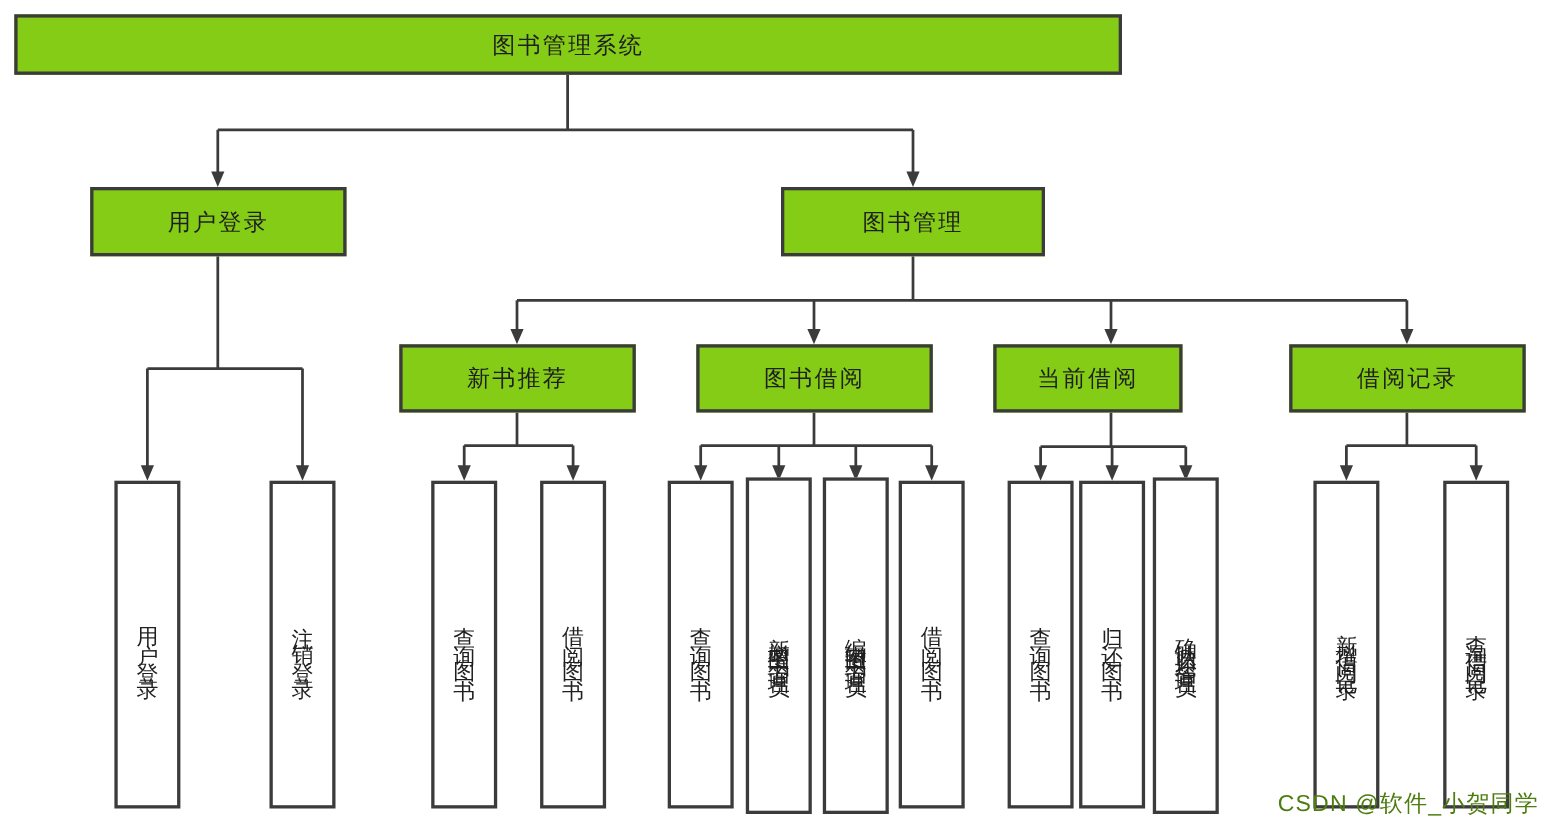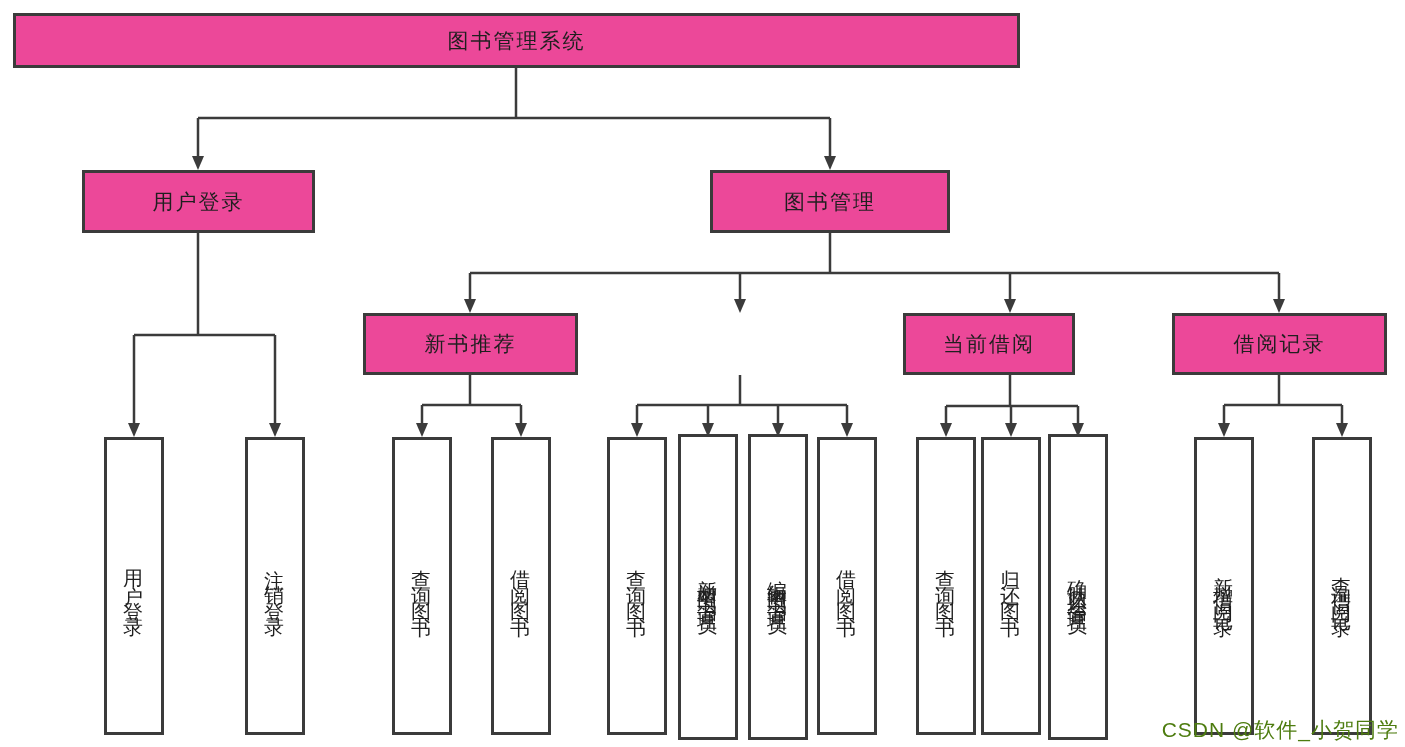--- a/index.html
+++ b/index.html
@@ -14,21 +14,21 @@
   svg.connectors {
     position: absolute;
     left: 0; top: 0;
     width: 1405px; height: 747px;
     pointer-events: none;
   }
   .node {
     position: absolute;
     box-sizing: border-box;
     border: 3px solid #3b3b3b;
-    background: #ec4899;
+    background: #84cc16;
     display: flex;
     align-items: center;
     justify-content: center;
     font-size: 21px;
     color: #1f1f1f;
     letter-spacing: 2px;
     z-index: 2;
   }
   .vnode {
     position: absolute;
@@ -132,20 +132,21 @@
       <polygon points="1336,423 1348,423 1342,437"></polygon>
     </g>
   </svg>
 
   <div class="node" style="left:13px; top:13px; width:1007px; height:55px;">图书管理系统</div>
 
   <div class="node" style="left:82px; top:170px; width:233px; height:63px;">用户登录</div>
   <div class="node" style="left:363px; top:313px; width:215px; height:62px;">新书推荐</div>
 
   <div class="node" style="left:710px; top:170px; width:240px; height:63px;">图书管理</div>
+  <div class="node" style="left:633px; top:313px; width:215px; height:62px;">图书借阅</div>
   <div class="node" style="left:903px; top:313px; width:172px; height:62px;">当前借阅</div>
   <div class="node" style="left:1172px; top:313px; width:215px; height:62px;">借阅记录</div>
 
   <div class="vnode sp4" style="left:104px; top:437px; width:60px; height:298px;">用户登录</div>
   <div class="vnode sp4" style="left:245px; top:437px; width:60px; height:298px;">注销登录</div>
 
   <div class="vnode sp4" style="left:392px; top:437px; width:60px; height:298px;">查询图书</div>
   <div class="vnode sp4" style="left:491px; top:437px; width:60px; height:298px;">借阅图书</div>
 
   <div class="vnode sp4" style="left:607px; top:437px; width:60px; height:298px;">查询图书</div>

